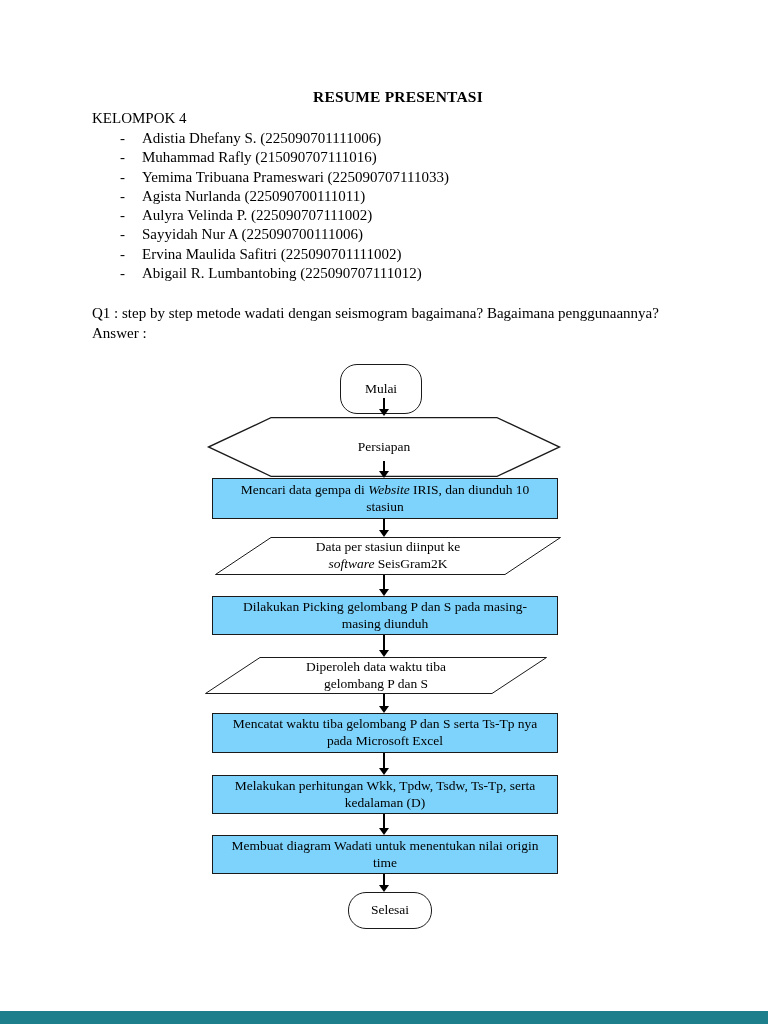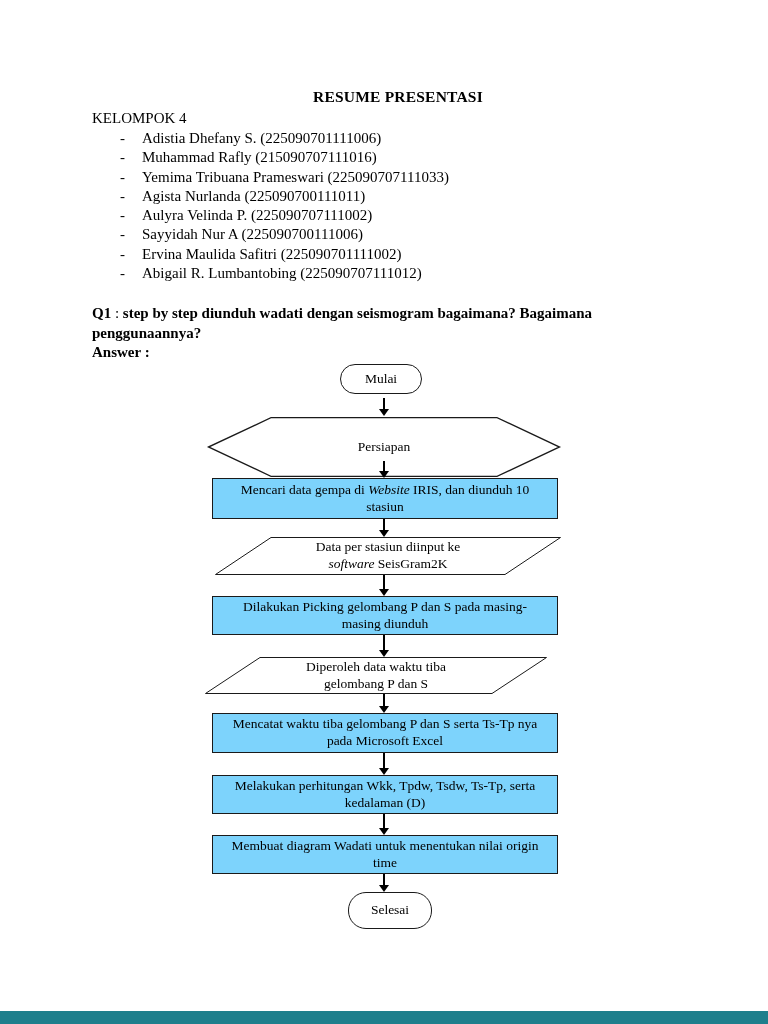--- a/index.html
+++ b/index.html
@@ -16,21 +16,21 @@
   .title {
     font-size:15.5px; font-weight:bold; text-align:center;
     line-height:17px; margin-bottom:4px; letter-spacing:.2px;
   }
   .group { font-size:15px; line-height:19px; }
   .members { margin-top:1px; }
   .member { display:flex; font-size:15px; line-height:19.3px; }
   .member .dash { width:22px; margin-left:28px; flex:none; }
 
   .question { margin-top:21px; font-size:15px; line-height:19.5px; width:580px; }
-  .question .b, .answer { font-weight:bold; }
+  .question .b, .answer { font-weight:normal; }
   .answer { font-size:15px; line-height:19.5px; }
 
   
   .flow { position:absolute; left:0; top:0; width:768px; height:1024px; pointer-events:none; }
   .node {
     position:absolute; display:flex; align-items:center; justify-content:center;
     text-align:center; font-size:13.5px; line-height:16.8px;
   }
   .rect { border:1px solid #1a1a1a; background:#7dd3fc; }
   .stadium { border:1px solid #1a1a1a; background:#fff; border-radius:17px; }
@@ -81,26 +81,26 @@
     <div class="member">
         <span class="dash">-</span>
         <span>Ervina Maulida Safitri (225090701111002)</span>
       </div>
     <div class="member">
         <span class="dash">-</span>
         <span>Abigail R. Lumbantobing (225090707111012)</span>
       </div>
   </div>
 
-  <div class="question"><span class="b">Q1</span><span> : </span><span class="b">step by step diunduh wadati dengan seismogram bagaimana? Bagaimana penggunaannya?</span></div>
+  <div class="question"><span class="b">Q1</span><span> : </span><span class="b">step by step metode wadati dengan seismogram bagaimana? Bagaimana penggunaannya?</span></div>
   <div class="answer">Answer :</div>
 
   <div class="flow">
 
-    <div class="node stadium" style="left:340px;top:364px;width:82px;height:30px;">
+    <div class="node stadium" style="left:340px;top:364px;width:82px;height:50px;">
       <span class="lbl">Mulai</span>
     </div>
 
     <div class="arrow" style="left:383px;top:398px;height:11px;"></div>
 
     <div class="node" style="left:208px;top:417px;width:352px;height:60px;">
       <svg viewBox="0 0 352 44" preserveAspectRatio="none">
           <polygon points="0.5,22 63,0.5 289,0.5 351.5,22 289,43.5 63,43.5"></polygon>
         </svg>
       <span class="lbl">Persiapan</span>

